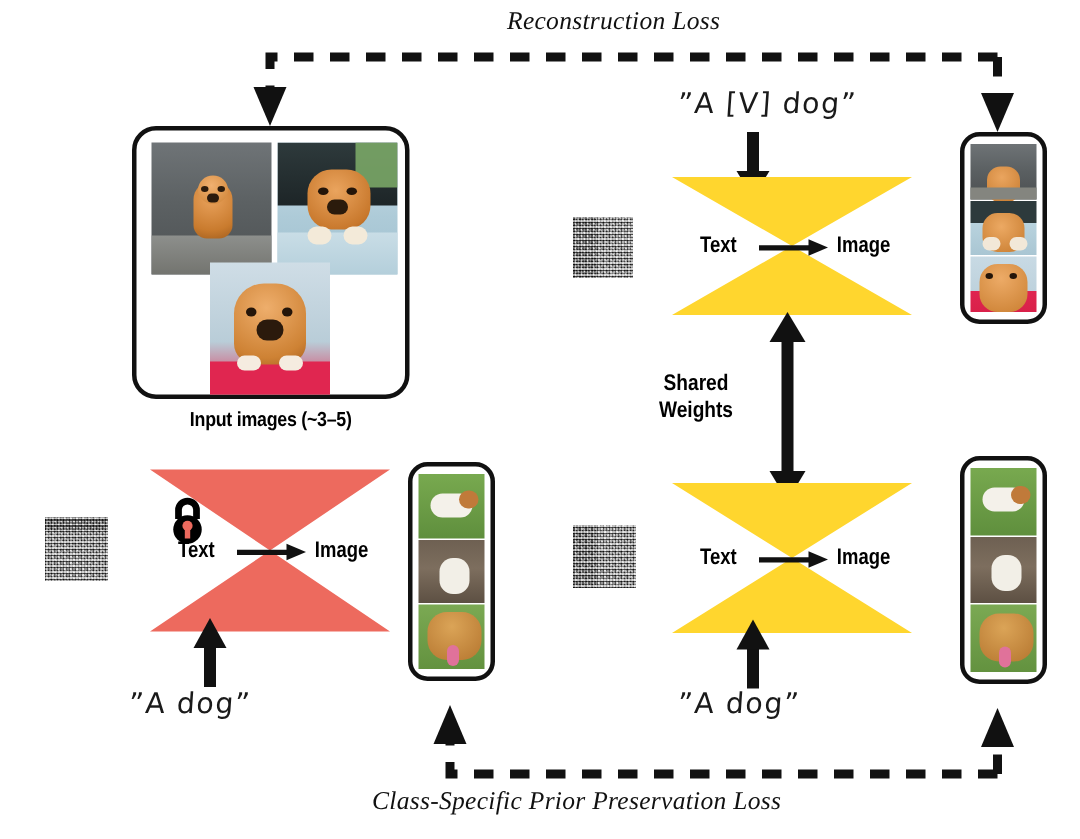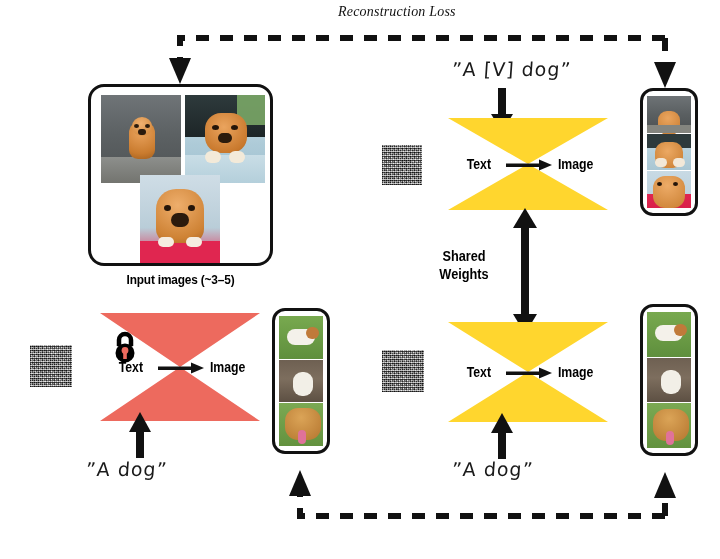--- a/index.html
+++ b/index.html
@@ -16,21 +16,21 @@
     height: 559px;
     background: #ffffff;
     overflow: hidden;
   }
   .abs { position: absolute; }
 
   
   .loss-label {
     font-family: "Liberation Serif", serif;
     font-style: italic;
-    font-size: 14px;
+    font-size: 17px;
     color: #111111;
     white-space: nowrap;
     letter-spacing: 0.2px;
   }
   .caption {
     font-family: "Liberation Sans", sans-serif;
     font-weight: bold;
     font-size: 13.5px;
     color: #000000;
     white-space: nowrap;
@@ -296,14 +296,15 @@
   <svg class="abs" style="left:0px; top:440px; width:720px; height:100px;">
 
     <path d="M 665 76 L 300 76 L 300 56" stroke="#111111" stroke-width="6" fill="none" stroke-dasharray="13 11" stroke-linecap="butt"></path>
     <path d="M 665 76 L 665 58" stroke="#111111" stroke-width="6" fill="none" stroke-dasharray="13 11" stroke-linecap="butt"></path>
 
     <polygon points="300,30 289,56 311,56" fill="#111111"></polygon>
 
     <polygon points="665,32 654,58 676,58" fill="#111111"></polygon>
   </svg>
 
+  <div class="abs loss-label" style="left:248px; top:524px;">Class-Specific Prior Preservation Loss</div>
 
 </div>
 
 </body></html>

